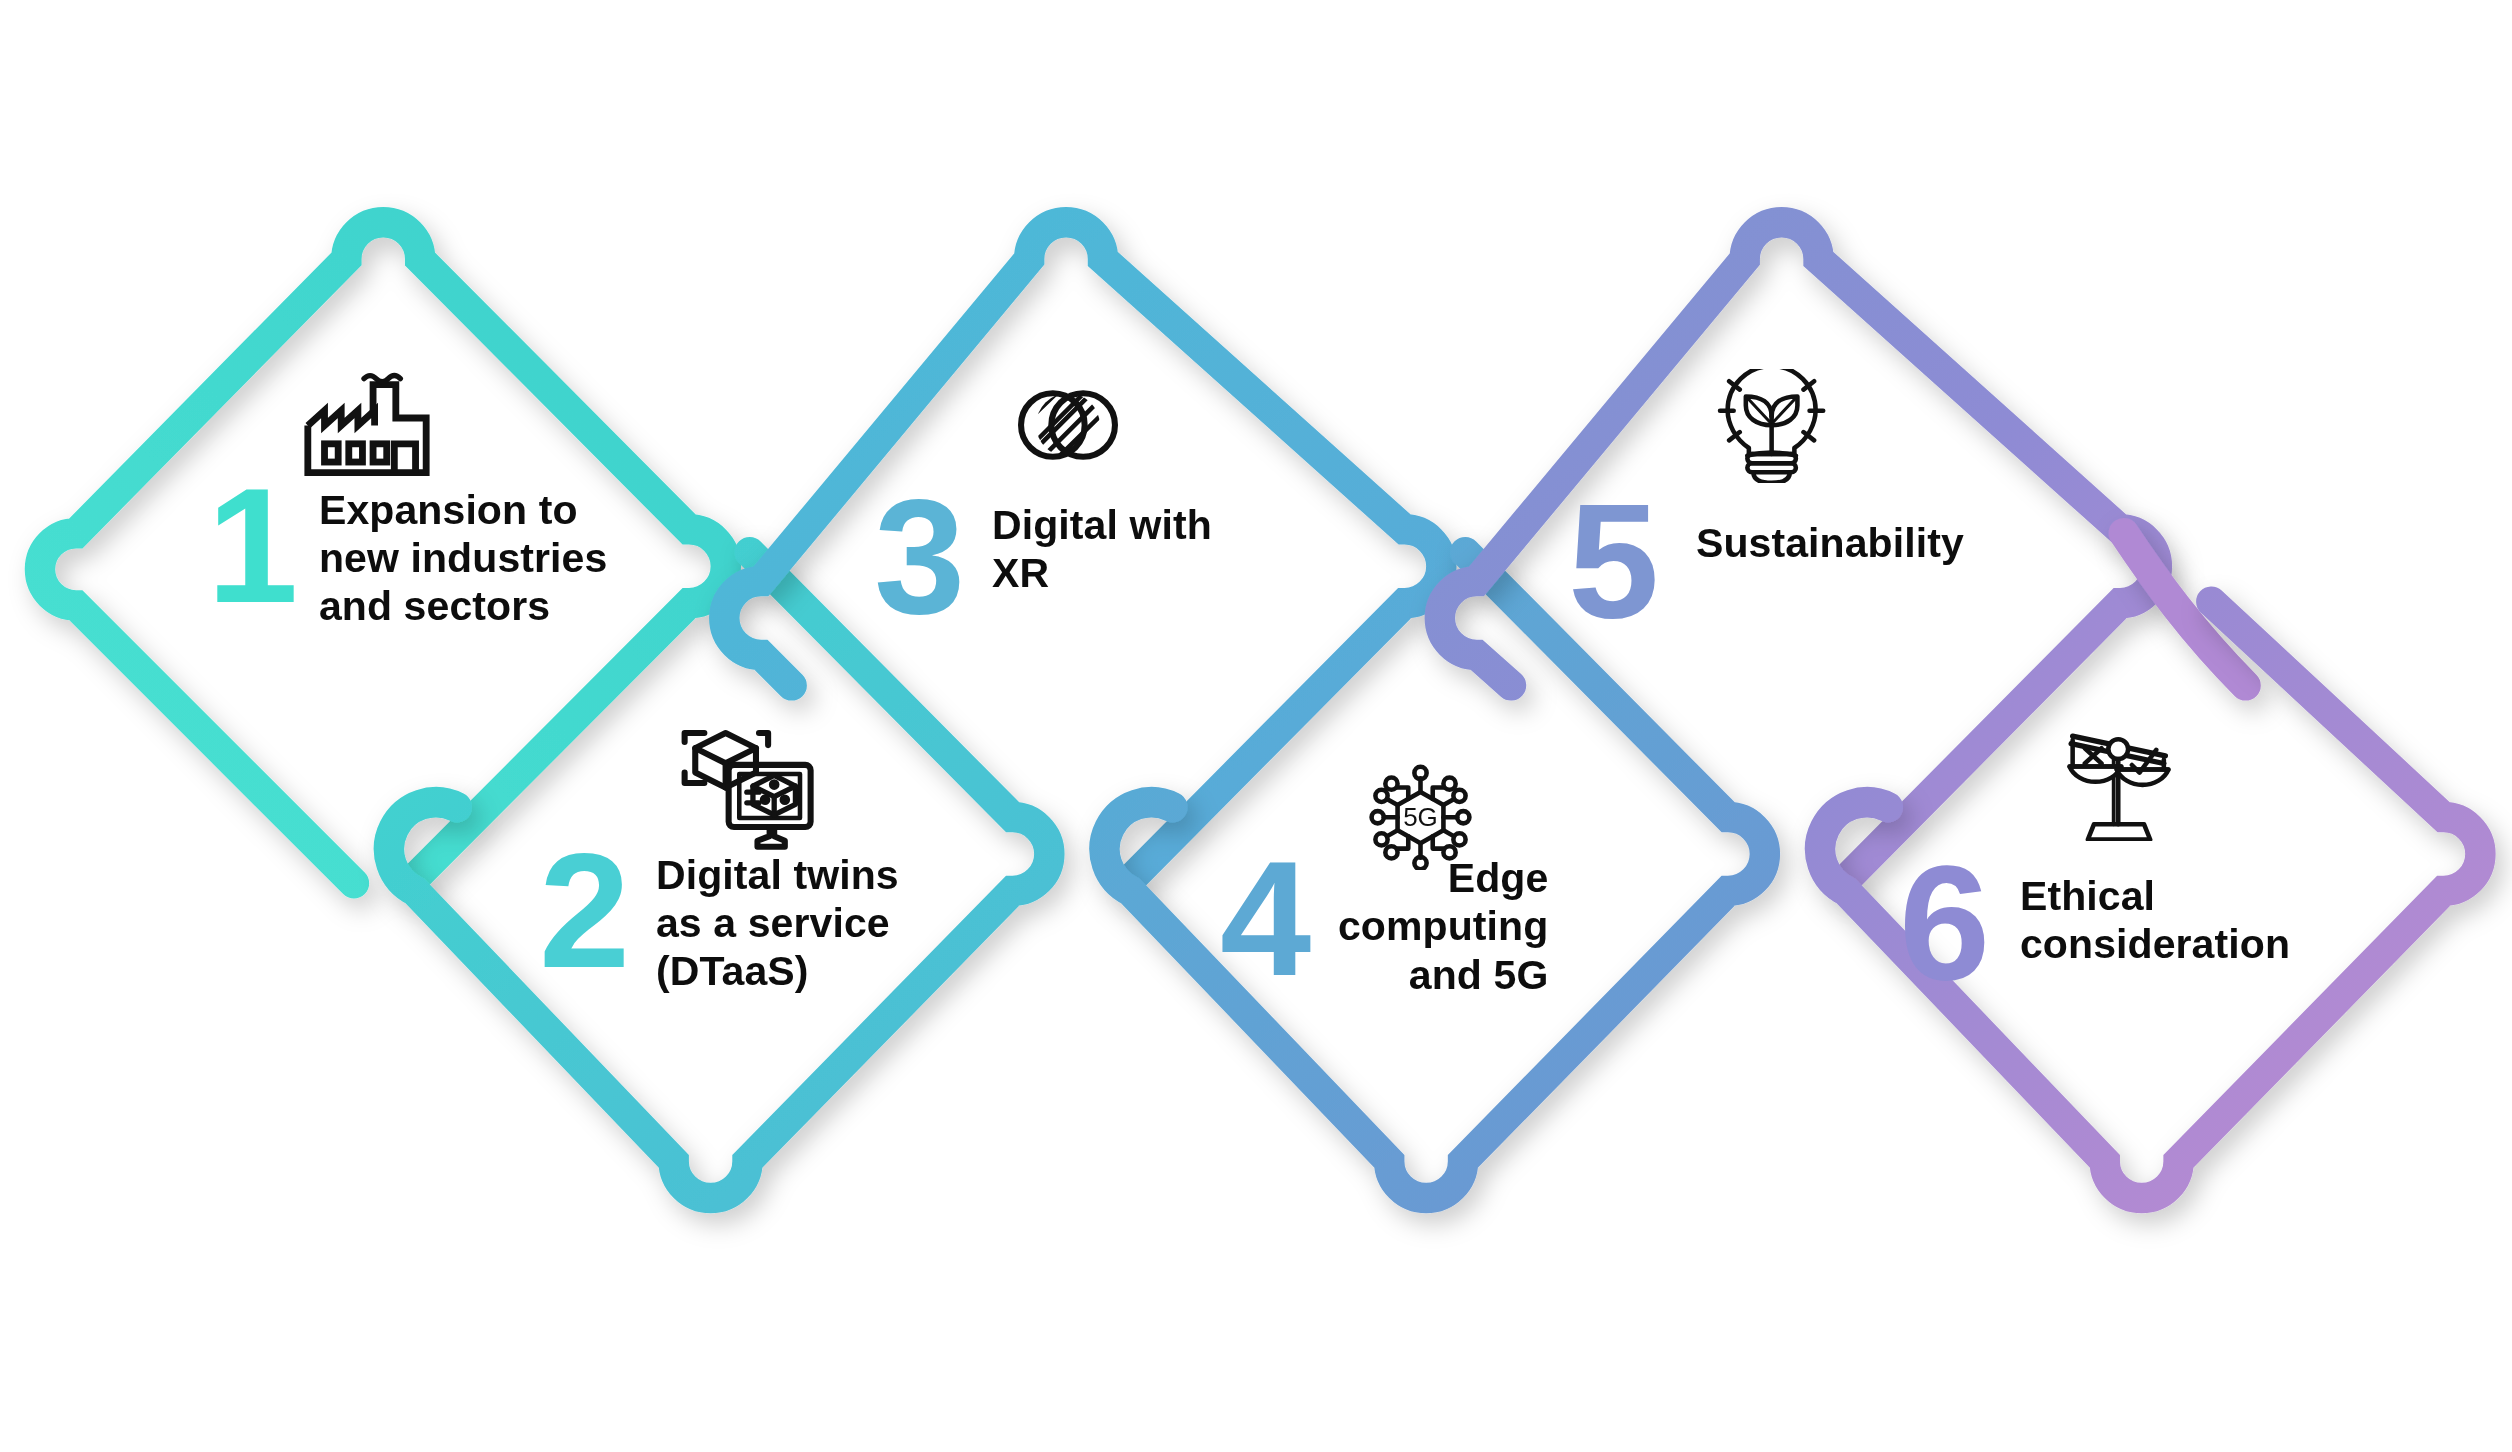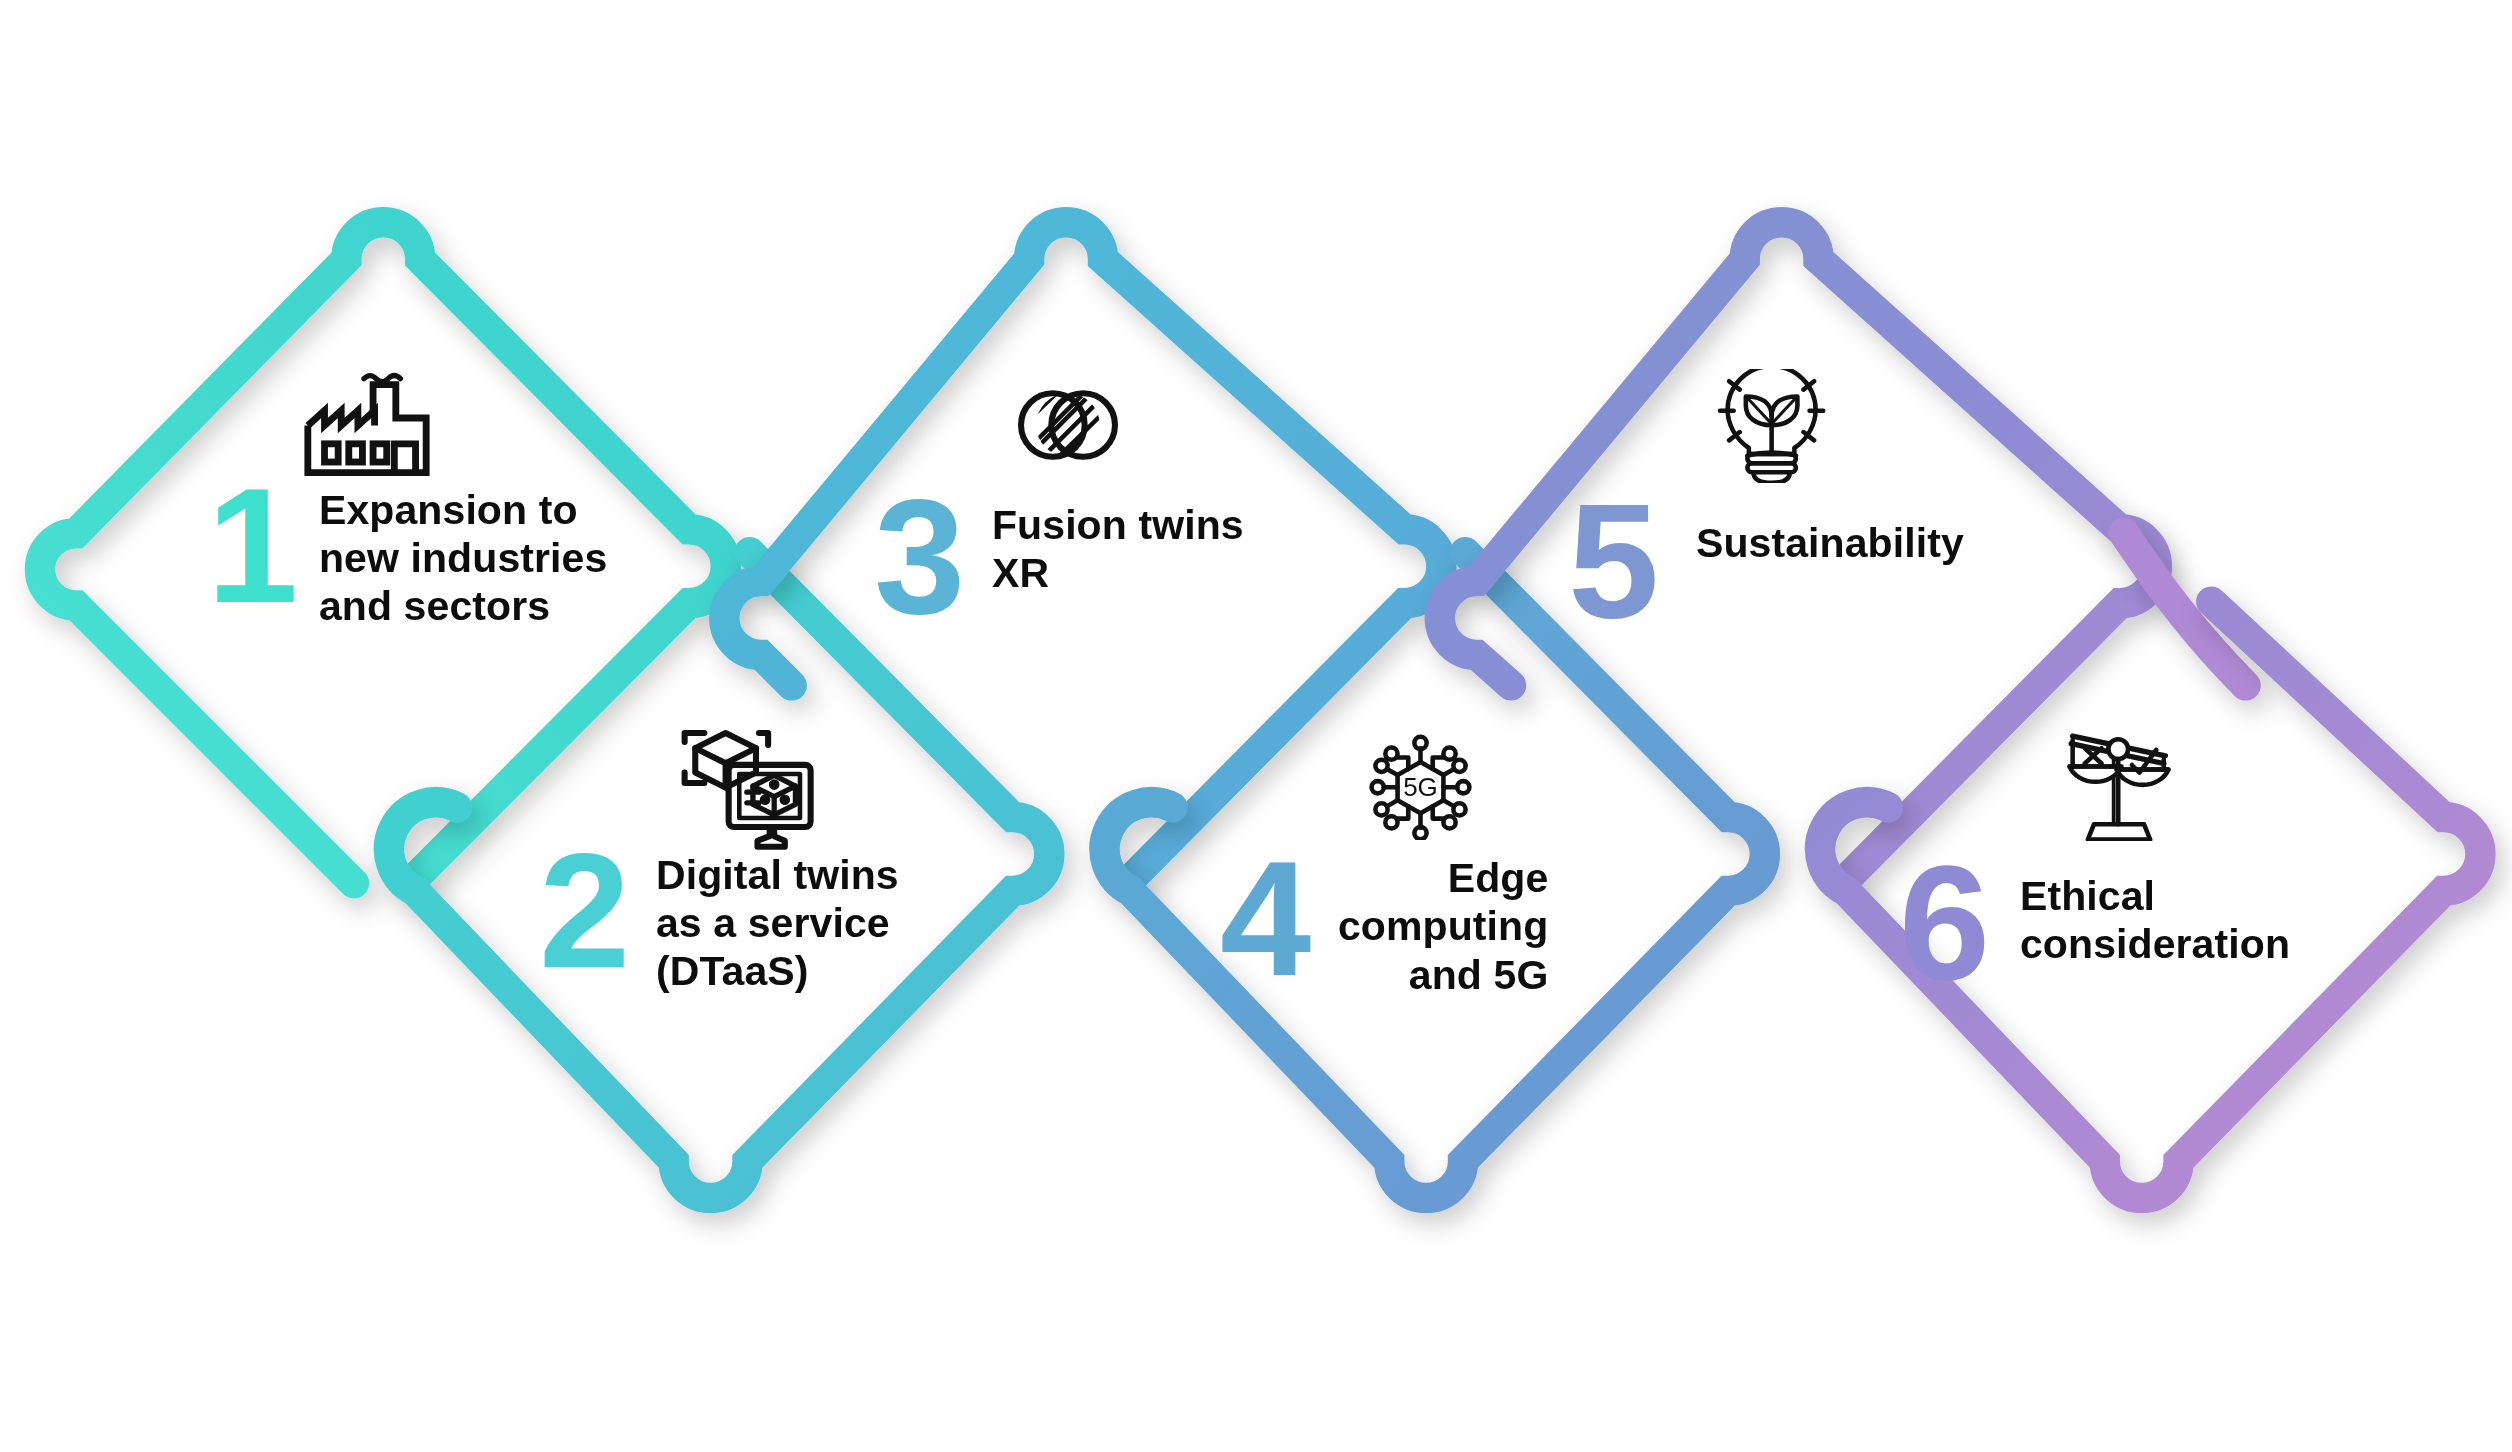--- a/index.html
+++ b/index.html
@@ -205,26 +205,26 @@
       </g>
       <g fill="none" stroke="#111" stroke-width="8">
         <circle cx="46" cy="55" r="42"></circle>
         <circle cx="86" cy="55" r="42"></circle>
       </g>
     </svg>
   </div>
   <div class="card" style="left:874px;top:483px;width:487px;">
     <div class="num big" style="color:#5BB4D6;margin-right:30px;">3</div>
     <div class="txtwrap" style="padding-top:18px;">
-      <div class="title">Fusion twins
+      <div class="title">Digital with
 XR</div>
     </div>
   </div>
 
-  <div class="icon" style="left:1367px;top:733px;">
+  <div class="icon" style="left:1367px;top:763px;">
     <svg width="107" height="107" viewBox="0 0 140 140">
       <g fill="none" stroke="#111" stroke-width="6" stroke-linejoin="round" stroke-linecap="round">
         <path d="M70 38 L100 55 L100 88 L70 105 L40 88 L40 55 Z"></path>
         <path d="M70 38 L70 20"></path>
           <circle cx="70" cy="13" r="8"></circle>
         <path d="M70 105 L70 124"></path>
           <circle cx="70" cy="131" r="8"></circle>
         <path d="M100 55 L114 47"></path>
           <circle cx="121" cy="43" r="8"></circle>
         <path d="M100 88 L114 96"></path>

